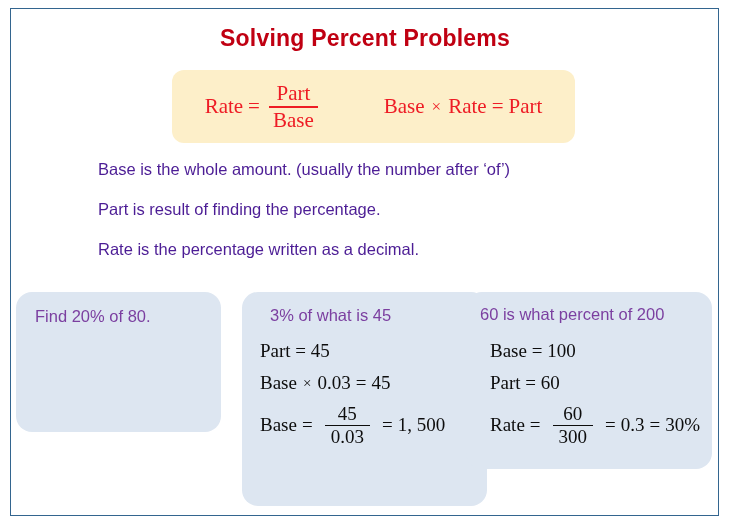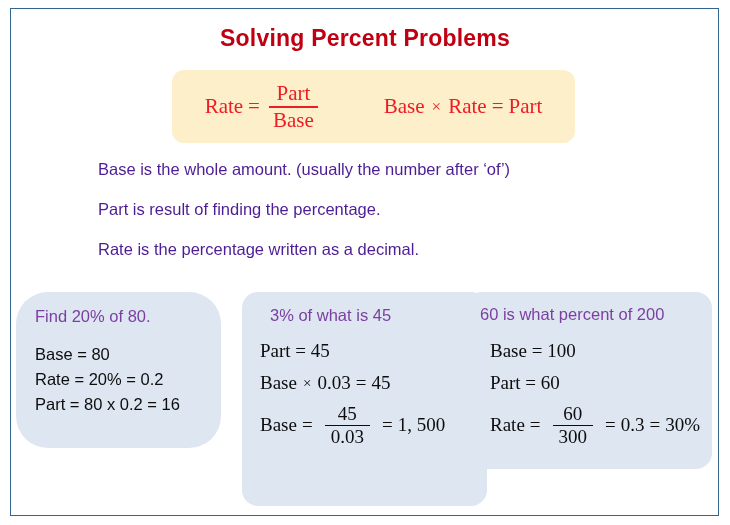--- a/index.html
+++ b/index.html
@@ -107,21 +107,21 @@
     white-space: nowrap;
   }
 
   
   .card {
     position: absolute;
     background: #dde6f1;
     border-radius: 16px;
     box-sizing: border-box;
   }
-  .card-1 { left: 16px;  top: 292px; width: 205px; height: 156px; border-radius: 32px; }
+  .card-1 { left: 16px;  top: 292px; width: 205px; height: 140px; }
   .card-2 { left: 242px; top: 292px; width: 245px; height: 214px; }
   .card-3 { left: 466px; top: 292px; width: 246px; height: 177px; }
 
   .card-head {
     font-family: "Liberation Sans", sans-serif;
     font-size: 16.5px;
     color: #7b3fa0;
     white-space: nowrap;
   }
   .card-1 .card-head { position: absolute; left: 19px; top: 15px; }
@@ -198,25 +198,20 @@
   </div>
 
   <div class="defs">
     <div class="def-line">Base is the whole amount. (usually the number after ‘of’)</div>
     <div class="def-line">Part is result of finding the percentage.</div>
     <div class="def-line">Rate is the percentage written as a decimal.</div>
   </div>
 
   <div class="card card-1">
     <div class="card-head">Find 20% of 80.</div>
-    <div class="card-body-sans">
-      <div class="row">Base = 80</div>
-      <div class="row">Rate = 20% = 0.2</div>
-      <div class="row">Part = 80 x 0.2 = 16</div>
-    </div>
   </div>
 
   <div class="card card-2">
     <div class="card-head">3% of what is 45</div>
     <div class="card-body-serif">
       <div class="row">Part = 45</div>
       <div class="row">
         <span>Base</span>
         <span class="op-times">×</span>
         <span>0.03</span>

